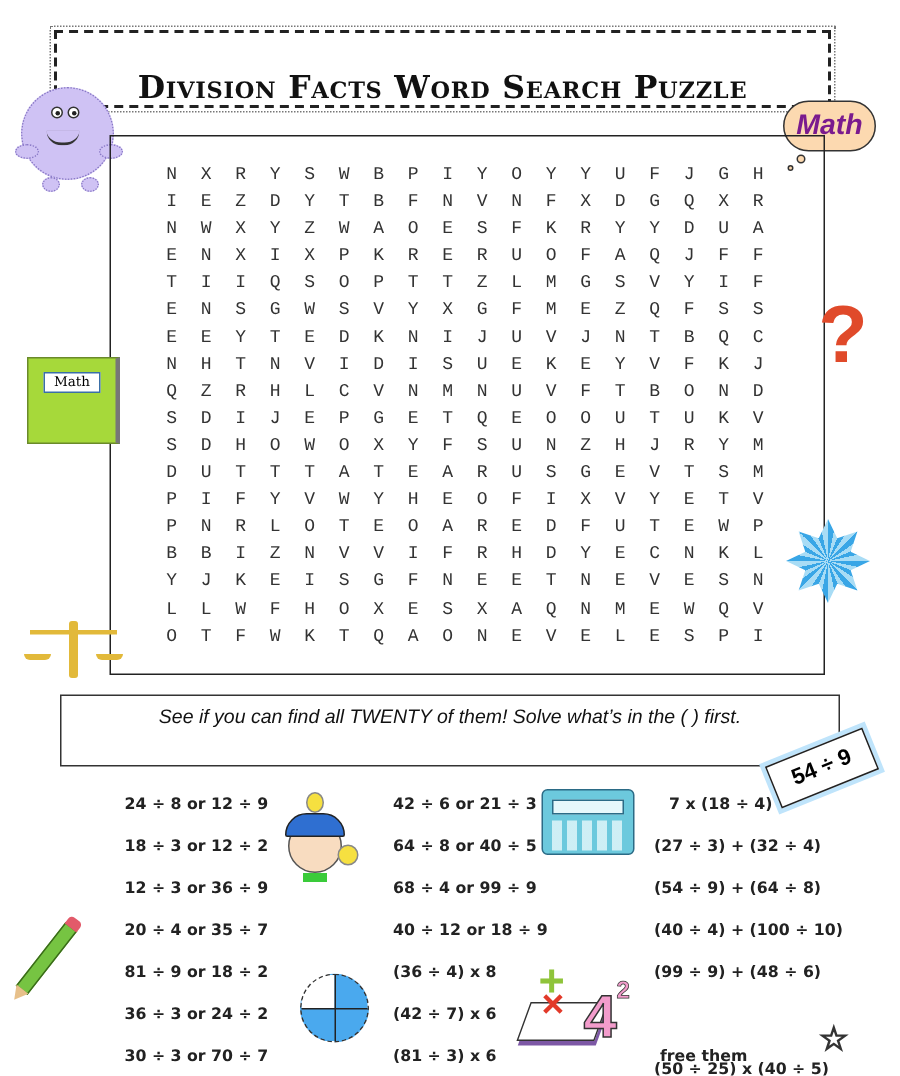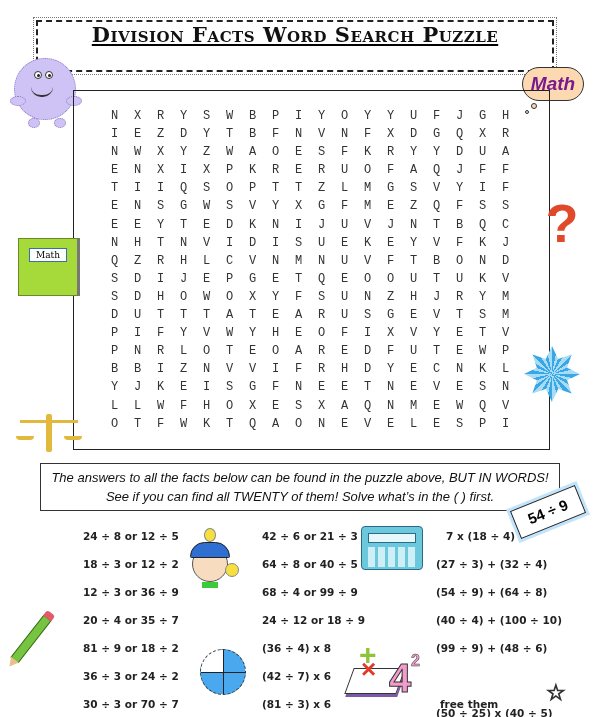--- a/index.html
+++ b/index.html
@@ -2,21 +2,21 @@
 <html><head>
 <meta charset="utf-8">
 <style>
   * { box-sizing: border-box; margin: 0; padding: 0; }
   html, body { width: 600px; height: 717px; background: #ffffff; overflow: hidden; }
   body { position: relative; font-family: "Liberation Sans", sans-serif; color: #000; }
 
   .title-box {
     position: absolute; left: 36px; top: 20px; width: 518px; height: 52px;
     border: 2px dashed #222; outline: 1px dotted #777; outline-offset: 2px;
-    display: flex; align-items: flex-start; justify-content: center; text-decoration: underline;
+    display: flex; align-items: flex-end; justify-content: center;
   }
   .title-text {
     font-family: "DejaVu Serif", serif; font-weight: bold; font-size: 21px;
     letter-spacing: 0.5px; color: #111; font-variant: small-caps;
   }
 
   .puzzle-frame {
     position: absolute; left: 73px; top: 90px; width: 477px; height: 360px;
     border: 1.5px solid #222;
   }
@@ -478,38 +478,37 @@
 </div>
 <div class="deco star8"></div>
 <div class="deco scale">
   <div class="beam"></div>
   <div class="post"></div>
   <div class="pan" style="left:2px"></div>
   <div class="pan" style="left:50px"></div>
 </div>
 
 <div class="instructions">
-  <div>The answers to all the facts below can be found in the puzzle above, BUT IN WORDS!</div>
   <div>See if you can find all TWENTY of them!  Solve what’s in the (   ) first.</div>
 </div>
 
 <div class="deco sign54">54 ÷ 9</div>
 
-<div class="fact" style="left:83px;top:530px">24 ÷ 8 or 12 ÷ 5</div>
+<div class="fact" style="left:83px;top:530px">24 ÷ 8 or 12 ÷ 9</div>
 <div class="fact" style="left:83px;top:558px">18 ÷ 3 or 12 ÷ 2</div>
 <div class="fact" style="left:83px;top:586px">12 ÷ 3 or 36 ÷ 9</div>
 <div class="fact" style="left:83px;top:614px">20 ÷ 4 or 35 ÷ 7</div>
 <div class="fact" style="left:83px;top:642px">81 ÷ 9 or 18 ÷ 2</div>
 <div class="fact" style="left:83px;top:670px">36 ÷ 3 or 24 ÷ 2</div>
 <div class="fact" style="left:83px;top:698px">30 ÷ 3 or 70 ÷ 7</div>
 
 <div class="fact" style="left:262px;top:530px">42 ÷ 6 or 21 ÷ 3</div>
 <div class="fact" style="left:262px;top:558px">64 ÷ 8 or 40 ÷ 5</div>
 <div class="fact" style="left:262px;top:586px">68 ÷ 4 or  99 ÷ 9</div>
-<div class="fact" style="left:262px;top:614px">24 ÷ 12 or 18 ÷ 9</div>
+<div class="fact" style="left:262px;top:614px">40 ÷ 12 or 18 ÷ 9</div>
 <div class="fact" style="left:262px;top:642px">(36 ÷ 4) x 8</div>
 <div class="fact" style="left:262px;top:670px">(42 ÷ 7) x 6</div>
 <div class="fact" style="left:262px;top:698px">(81 ÷ 3) x 6</div>
 
 <div class="fact" style="left:446px;top:530px">7 x (18 ÷ 4)</div>
 <div class="fact" style="left:436px;top:558px">(27 ÷ 3) + (32 ÷ 4)</div>
 <div class="fact" style="left:436px;top:586px">(54 ÷ 9) + (64 ÷ 8)</div>
 <div class="fact" style="left:436px;top:614px">(40 ÷ 4) + (100 ÷ 10)</div>
 <div class="fact" style="left:436px;top:642px">(99 ÷ 9) + (48 ÷ 6)</div>
 <div class="fact" style="left:436px;top:707px">(50 ÷ 25) x (40 ÷ 5)</div>

